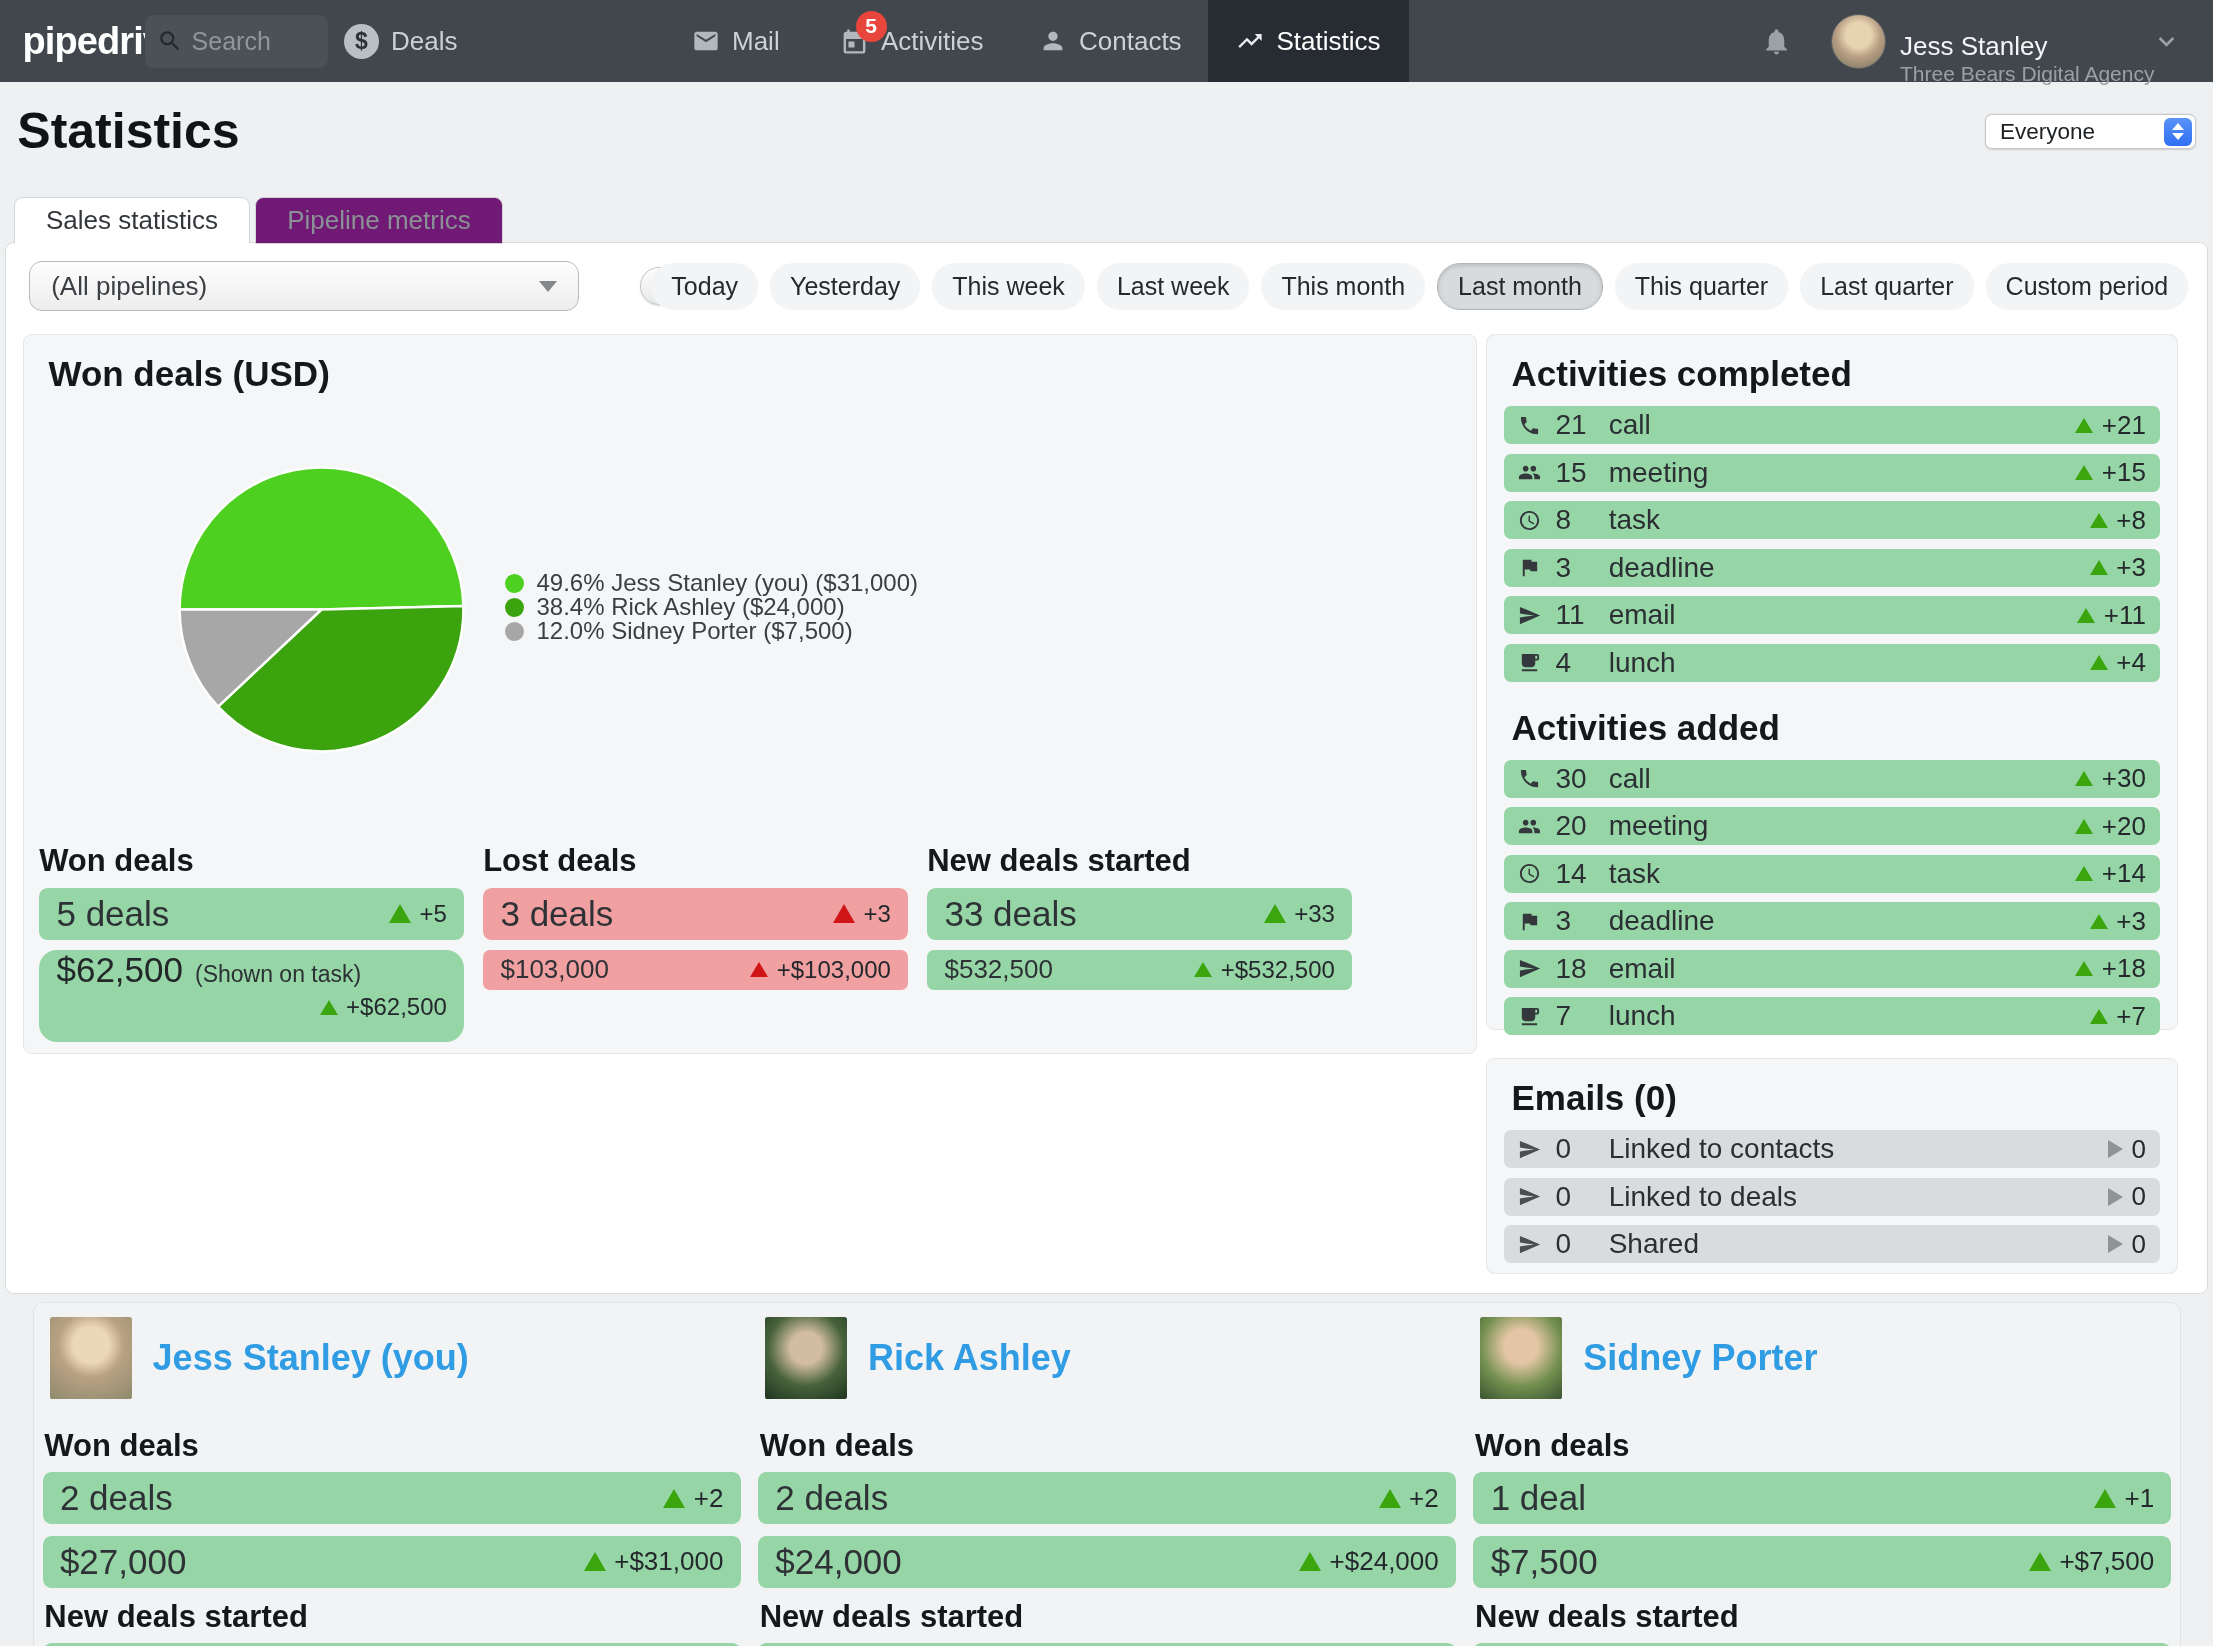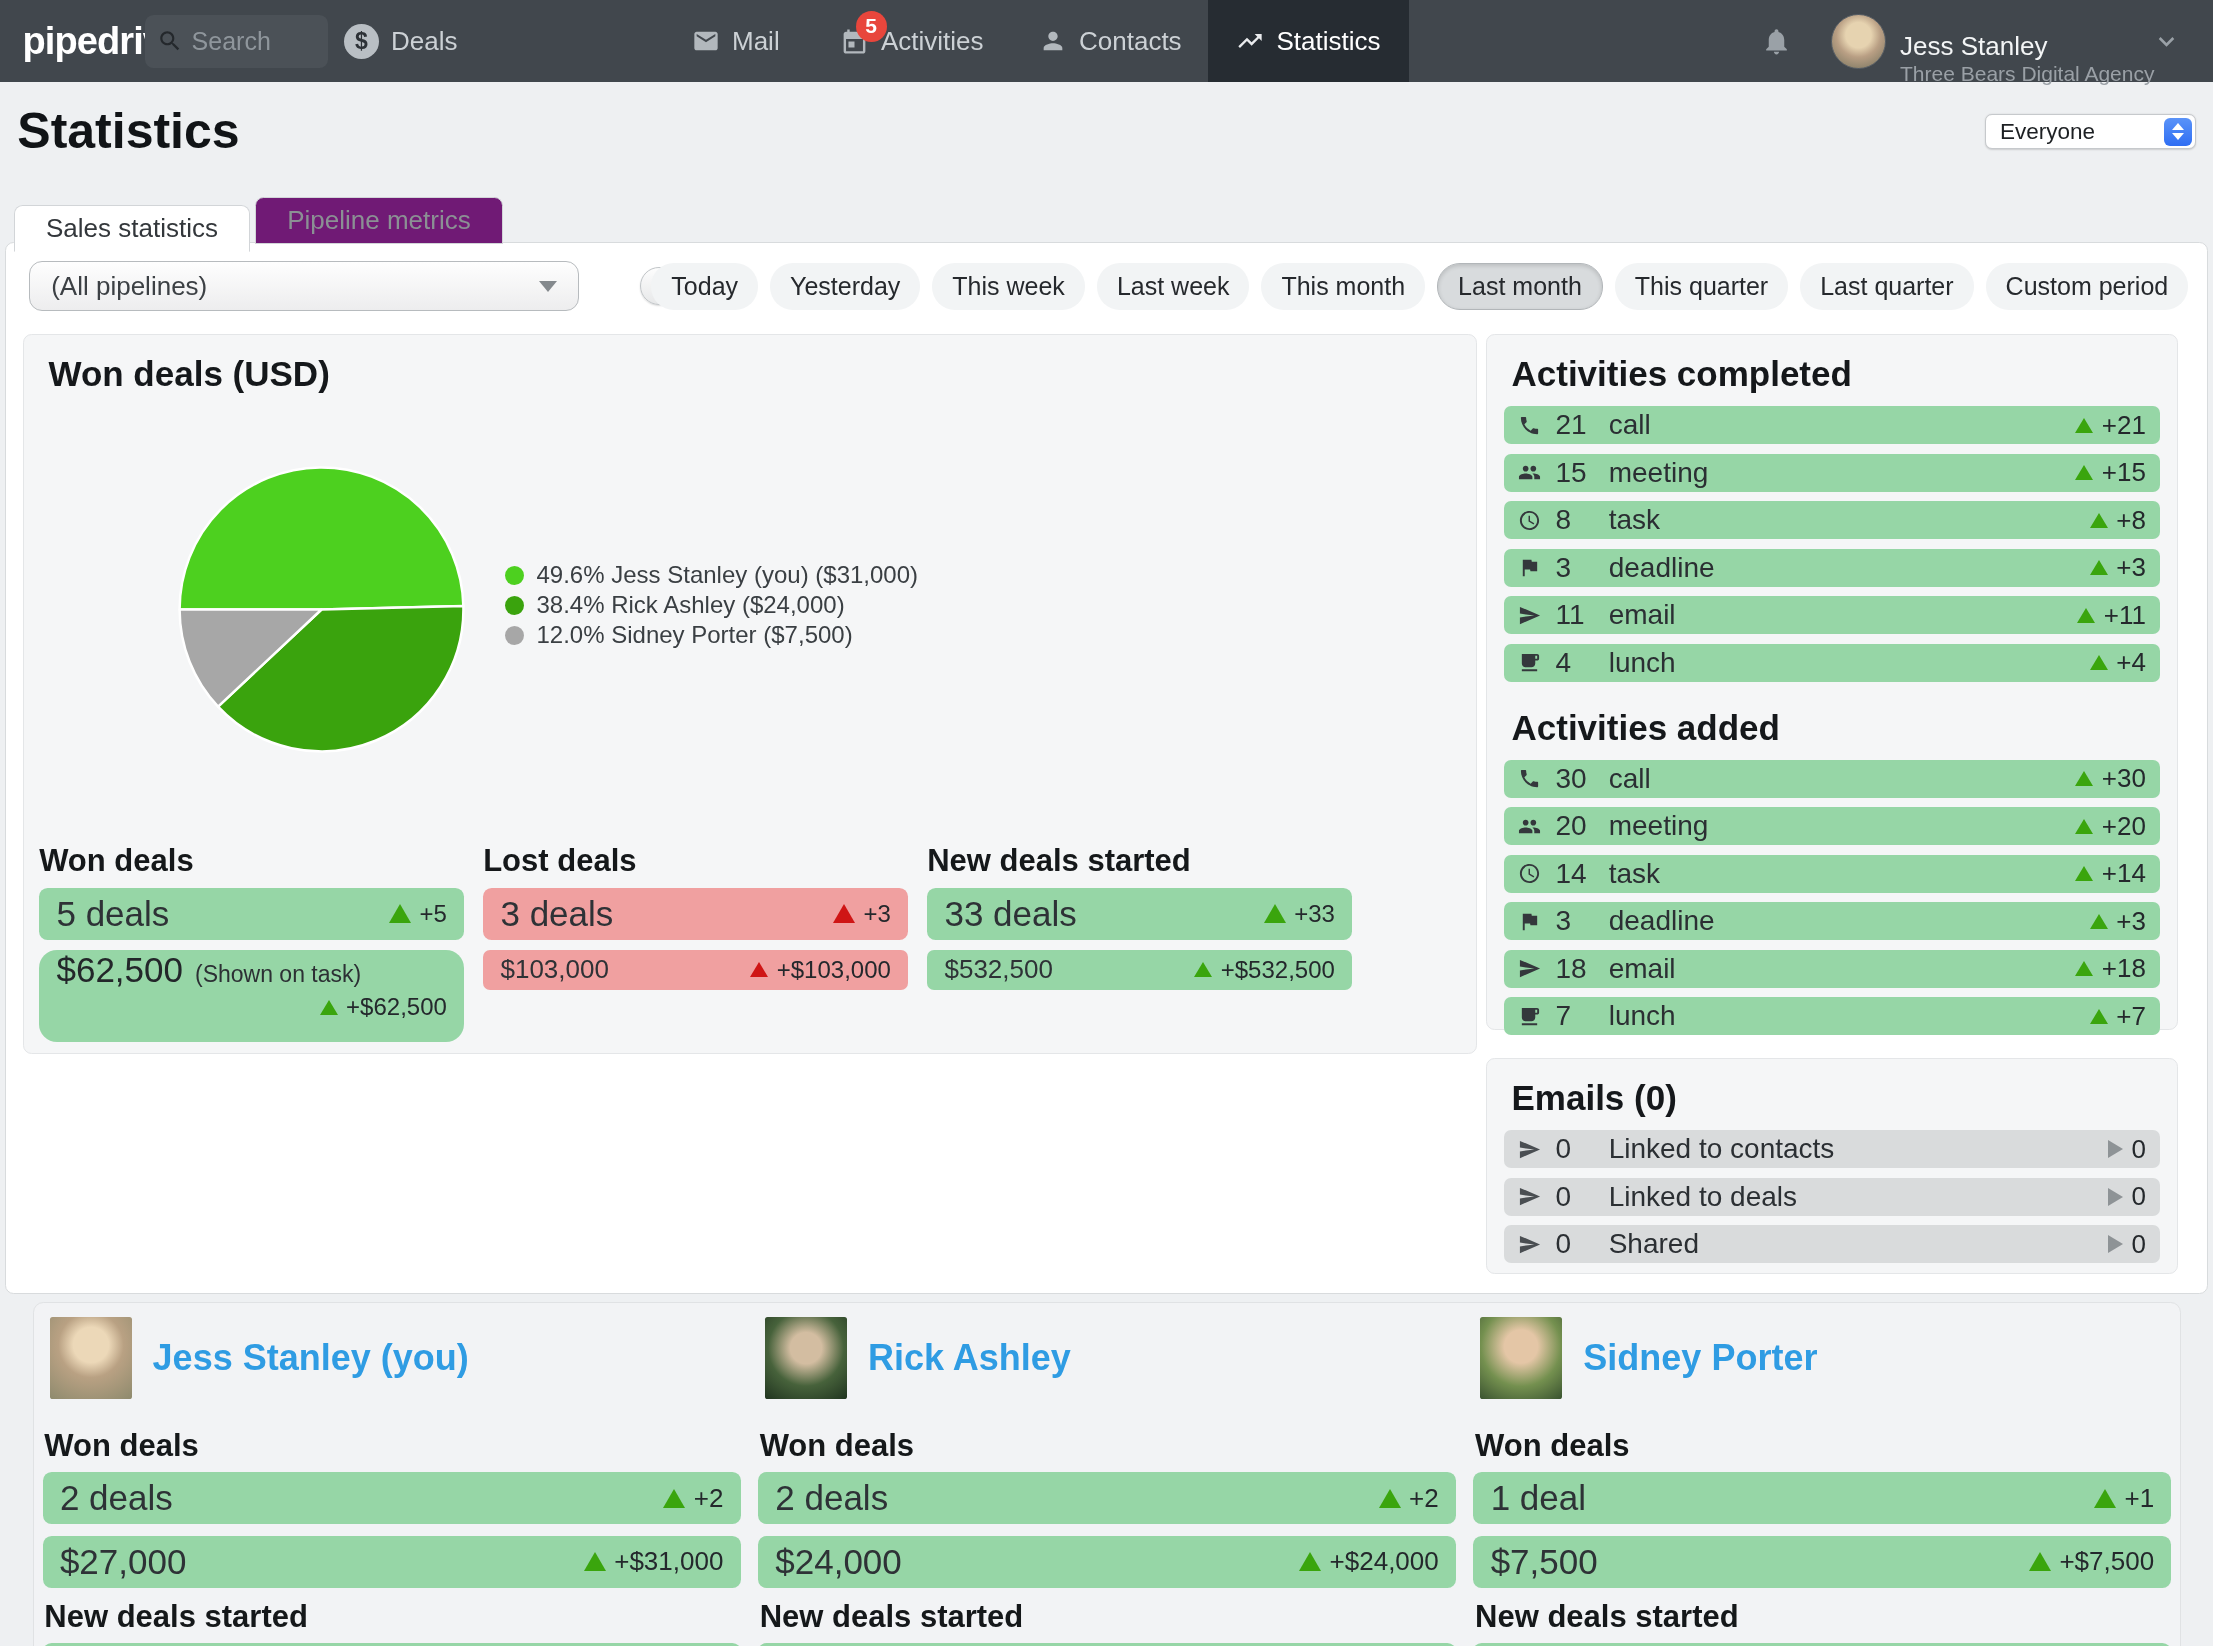--- a/index.html
+++ b/index.html
@@ -47,21 +47,21 @@
   .scope-stepper { position:absolute; right:2.6px; top:2.6px; width:28px; height:28px; border-radius:6px;
     background:linear-gradient(#5a93f8,#2f6ef3); display:flex; flex-direction:column;
     align-items:center; justify-content:center; gap:3.5px; }
   .chev-up { width:0; height:0; border-left:6px solid transparent; border-right:6px solid transparent; border-bottom:7px solid #fff; }
   .chev-dn { width:0; height:0; border-left:6px solid transparent; border-right:6px solid transparent; border-top:7px solid #fff; }
 
   
   .tabs { position:absolute; left:14px; top:197px; display:flex; z-index:10; }
   .tab { height:47px; padding:0 31px; display:flex; align-items:center; font-size:26px;
     border:1.7px solid #d2d5d8; border-radius:8.6px 8.6px 0 0; cursor:pointer; }
-  .tab.active { background:#fff; color:#33373b; border-bottom-color:#fff;margin-top:8px; }
+  .tab.active { background:#fff; color:#33373b; border-bottom-color:#fff; }
   .tab.inactive { background:#701a75; color:#8b9094; margin-left:5.2px; }
 
   
   .container1 { position:absolute; left:5.2px; top:242px; width:2203px; height:1052px;
     background:#fff; border:1.7px solid #d8dbdd; border-radius:8.6px; }
 
   .pipeline-select { position:absolute; left:23px; top:18px; width:550px; height:50px;
     background:linear-gradient(#fefefe,#ededee); border:1.7px solid #b7bbbe; border-radius:13px;
     display:flex; align-items:center; padding:0 21px; font-size:26px; color:#3c4044; cursor:pointer; }
   .caret-down { margin-left:auto; width:0; height:0; border-left:9.5px solid transparent;
@@ -73,21 +73,21 @@
   .periods { position:absolute; right:19px; top:20px; display:flex; gap:12px; }
   .period-btn { height:47px; border-radius:23px; padding:0 20px; display:flex; align-items:center;
     font-size:25px; color:#26292d; background:#f2f4f5; cursor:pointer; white-space:nowrap; }
   .period-btn.selected { background:#d8dbdd; border:1.7px solid #b2b6b9; box-shadow:inset 0 1.7px 4.3px rgba(0,0,0,.14); }
 
   
   .won-panel { position:absolute; left:17.3px; top:91px; width:1454px; height:720px;
     background:#f5f6f7; border:1.7px solid #e4e6e8; border-radius:8.6px; }
   .panel-title { position:absolute; left:24px; top:19px; font-size:35px; font-weight:bold; color:#15181b; }
   .pie-svg { position:absolute; left:149px; top:126px; width:297px; height:297px; }
-  .legend { position:absolute; left:481px; top:228px; display:flex; flex-direction:column; gap:6px; }
+  .legend { position:absolute; left:481px; top:236px; display:flex; flex-direction:column; }
   .legend-row { display:flex; align-items:center; gap:12px; height:24px; }
   .legend-dot { width:19px; height:19px; border-radius:50%; flex:none; }
   .legend-label { font-size:24px; color:#3a3f43; }
 
   .stats-row { position:absolute; left:14.7px; top:508px; display:flex; gap:19px; }
   .stat-col { width:425px; }
   .stat-label { font-size:31px; font-weight:bold; color:#15181a; margin-bottom:8.6px; }
   .bar { border-radius:8.6px; display:flex; align-items:center; padding:0 17.3px; }
   .bar.green { background:#96d6a6; }
   .bar.red { background:#f0a0a0; }

